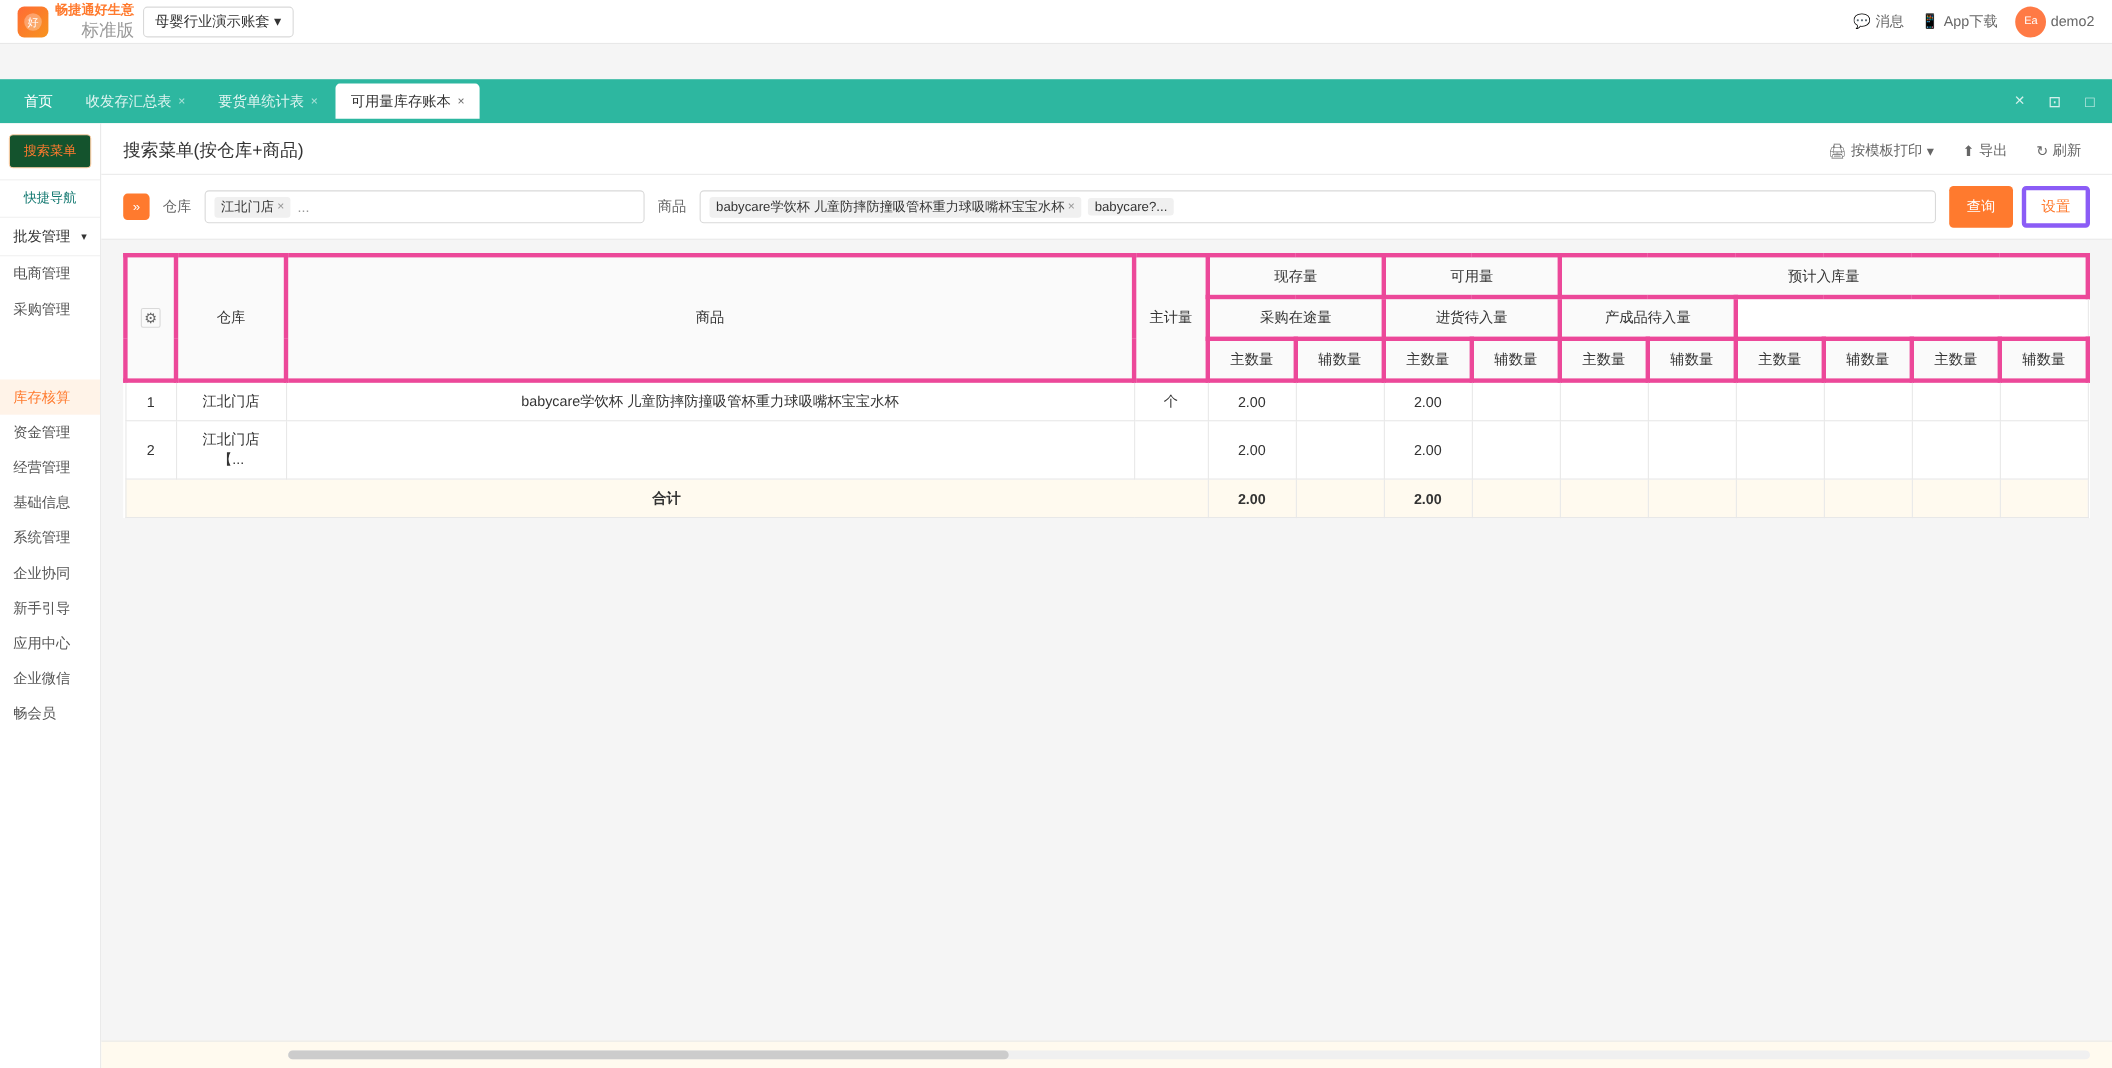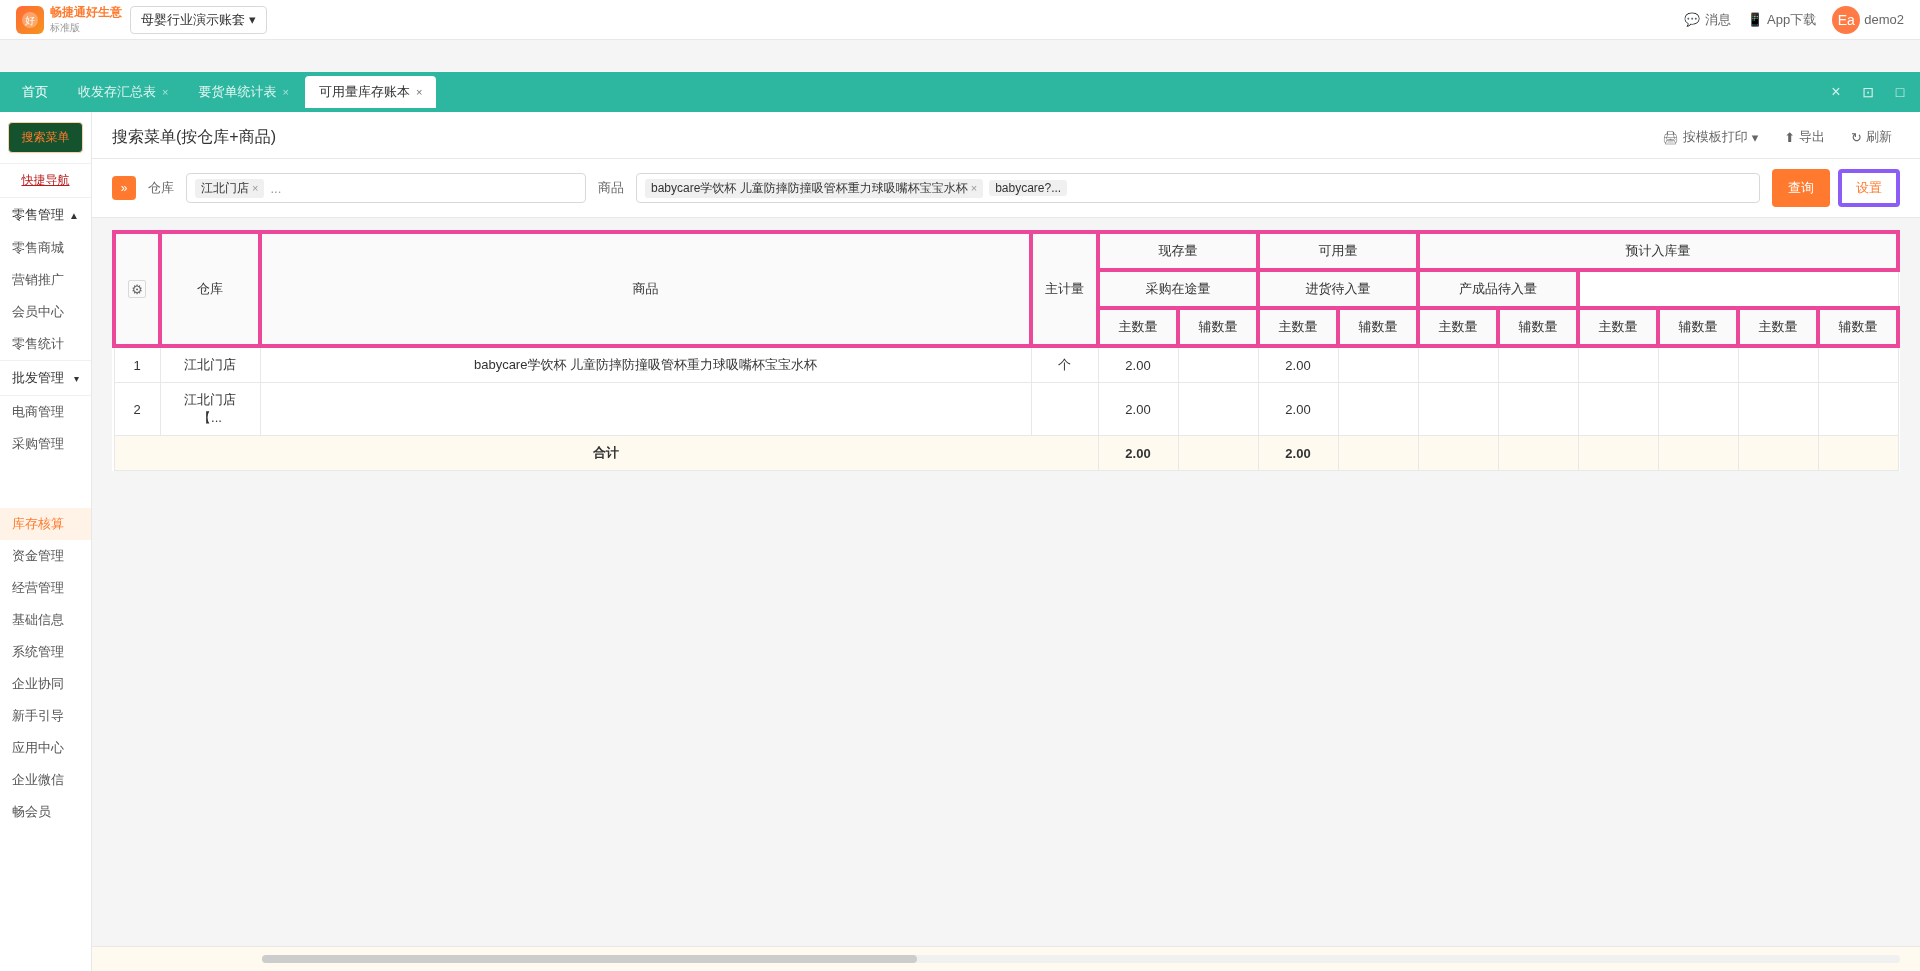--- a/index.html
+++ b/index.html
@@ -6,40 +6,40 @@
     body { font-family: 'Microsoft YaHei', Arial, sans-serif; font-size: 13px; background: #f5f5f5; display: flex; flex-direction: column; height: 971px; overflow: hidden; }
 
     
     .top-bar { height: 40px; background: #fff; display: flex; align-items: center; justify-content: space-between; padding: 0 16px; border-bottom: 1px solid #e8e8e8; }
     .top-bar-left { display: flex; align-items: center; gap: 8px; }
     .logo-area { display: flex; align-items: center; gap: 6px; }
     .logo-icon { width: 28px; height: 28px; background: linear-gradient(135deg, #ff6b35, #f7931e); border-radius: 6px; display: flex; align-items: center; justify-content: center; }
     .industry-select { display: flex; align-items: center; gap: 4px; padding: 4px 10px; border: 1px solid #d9d9d9; border-radius: 4px; cursor: pointer; font-size: 13px; color: #333; }
     .top-bar-right { display: flex; align-items: center; gap: 16px; }
     .top-right-item { display: flex; align-items: center; gap: 4px; color: #666; font-size: 13px; cursor: pointer; }
-    .avatar { width: 28px; height: 28px; border-radius: 50%; background: #ff7a45; display: flex; align-items: center; justify-content: center; color: white; font-size: 14px; overflow: hidden; }
+    .avatar { width: 28px; height: 28px; border-radius: 50%; background: #ff7a45; display: flex; align-items: center; justify-content: center; color: white; font-size: 10px; overflow: hidden; }
 
     
     .nav-tabs { height: 40px; background: #2db7a0; display: flex; align-items: center; padding: 0 8px; gap: 2px; margin-top: 32px; }
     .nav-tab { height: 32px; padding: 0 14px; display: flex; align-items: center; gap: 6px; border-radius: 4px 4px 0 0; cursor: pointer; font-size: 13px; color: rgba(255,255,255,0.85); position: relative; }
     .nav-tab.active { background: #fff; color: #333; }
     .nav-tab.home { color: white; }
     .nav-tab .close-x { font-size: 11px; cursor: pointer; opacity: 0.7; }
     .nav-spacer { flex: 1; }
     .nav-actions { display: flex; align-items: center; gap: 8px; color: white; }
     .nav-action-btn { width: 24px; height: 24px; display: flex; align-items: center; justify-content: center; cursor: pointer; opacity: 0.8; }
 
     
     .main-layout { display: flex; flex: 1; overflow: hidden; }
 
     
     .sidebar { width: 92px; background: #fff; border-right: 1px solid #e8e8e8; display: flex; flex-direction: column; overflow-y: auto; }
     .sidebar-search { padding: 10px 8px; border-bottom: 1px solid #f0f0f0; }
     .sidebar-search-btn { width: 100%; padding: 6px 4px; background: #14532d; border: 1px solid #ffd0a8; border-radius: 4px; color: #ff7a2e; font-size: 12px; cursor: pointer; text-align: center; }
-    .sidebar-nav-btn { padding: 8px 0; text-align: center; color: #b91c1c; font-size: 12px; cursor: pointer; border-bottom: 1px solid #f0f0f0; text-decoration: underline; }
+    .sidebar-nav-btn { padding: 8px 0; text-align: center; color: #0f766e; font-size: 12px; cursor: pointer; border-bottom: 1px solid #f0f0f0; }
     .sidebar-group { border-bottom: 1px solid #f0f0f0; }
     .sidebar-group-header { padding: 8px 12px; display: flex; align-items: center; justify-content: space-between; cursor: pointer; color: #333; font-size: 13px; font-weight: 500; }
     .sidebar-item { padding: 7px 12px; color: #555; font-size: 13px; cursor: pointer; }
     .sidebar-item.active { color: #ff7a2e; background: #fff3e8; font-weight: 500; margin-top: 48px; }
 
     
     .content { flex: 1; display: flex; flex-direction: column; overflow: hidden; background: #f5f5f5; }
 
     
     .page-header { background: #fff; padding: 12px 20px 8px; border-bottom: 1px solid #e8e8e8; display: flex; align-items: center; justify-content: space-between; }
@@ -88,21 +88,21 @@
   <div class="top-bar-left">
     <div class="logo-area">
       <div class="logo-icon">
         <svg width="18" height="18" viewBox="0 0 18 18">
             <circle cx="9" cy="9" r="8" fill="white" opacity="0.3"></circle>
             <text x="9" y="13" text-anchor="middle" font-size="10" fill="white">好</text>
           </svg>
       </div>
       <div>
         <div style="font-size:12px;font-weight:600;color:#ff7a2e;">畅捷通好生意</div>
-        <div style="font-size:10px;color:#999;">标准版</div>
+        <div style="font-size:16px;color:#999;text-align:right;">标准版</div>
       </div>
     </div>
     <div class="industry-select">
       <span>母婴行业演示账套</span>
       <span>▾</span>
     </div>
   </div>
   <div class="top-bar-right">
     <div class="top-right-item">
       <span>💬</span>
@@ -146,30 +146,20 @@
 </div>
 
 <div class="main-layout">
 
   <div class="sidebar">
     <div class="sidebar-search">
       <button class="sidebar-search-btn">搜索菜单</button>
     </div>
     <div class="sidebar-nav-btn">快捷导航</div>
 
-    <div class="sidebar-group">
-      <div class="sidebar-group-header">
-        <span>零售管理</span>
-        <span class="chevron-icon">▲</span>
-      </div>
-      <div class="sidebar-item">零售商城</div>
-      <div class="sidebar-item">营销推广</div>
-      <div class="sidebar-item">会员中心</div>
-      <div class="sidebar-item">零售统计</div>
-    </div>
 
     <div class="sidebar-group">
       <div class="sidebar-group-header">
         <span>批发管理</span>
         <span class="chevron-icon">▾</span>
       </div>
     </div>
 
     <div class="sidebar-item">电商管理</div>
     <div class="sidebar-item">采购管理</div>

